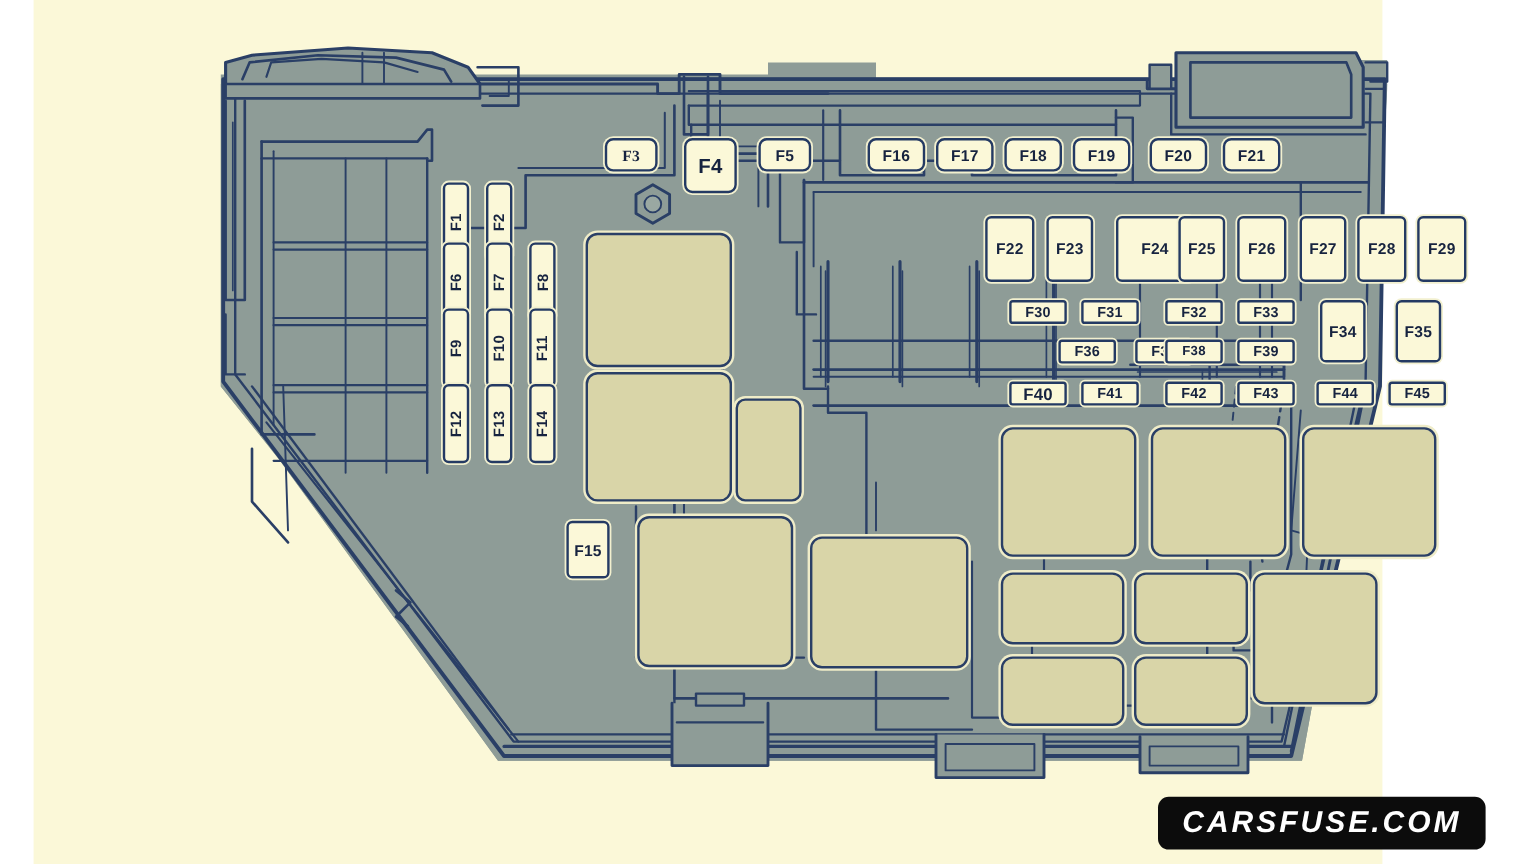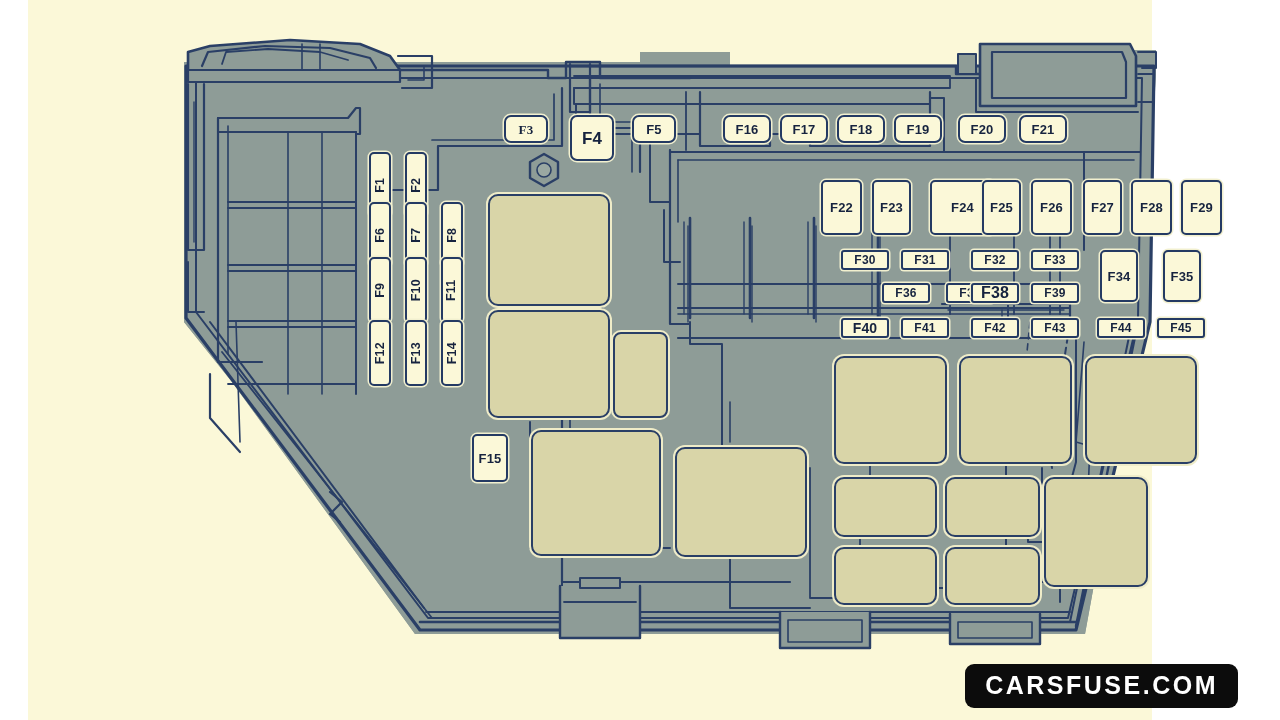--- a/index.html
+++ b/index.html
@@ -59,20 +59,21 @@
 
   
   #wm{
     position:absolute;right:42px;bottom:12px;
     background:#0c0c0c;
     border-radius:9px;
     padding:9px 20px 10px 20px;
     color:#ffffff;
     font-size:25px;
     font-weight:bold;
+    font-style:italic;
     letter-spacing:2.5px;
     font-family:"Liberation Sans",sans-serif;
     line-height:1;
   }
 </style>
 </head>
 <body>
 
 <div id="stage">
 
@@ -328,21 +329,21 @@
         </div>
         <div class="fuse slim" style="left: 861px; top: 228px; width: 48px; height: 20px; font-size: 12px;">
           <span class="lbl">F33</span>
         </div>
         <div class="fuse slim" style="left: 671px; top: 261px; width: 48px; height: 20px; font-size: 12px; margin-left: 41px;">
           <span class="lbl">F36</span>
         </div>
         <div class="fuse slim" style="left: 731px; top: 261px; width: 48px; height: 20px; font-size: 12px; margin-left: 45px;">
           <span class="lbl">F37</span>
         </div>
-        <div class="fuse slim" style="left: 801px; top: 261px; width: 48px; height: 20px; font-size: 16px;">
+        <div class="fuse slim" style="left: 801px; top: 261px; width: 48px; height: 20px; font-size: 11px;">
           <span class="lbl">F38</span>
         </div>
         <div class="fuse slim" style="left: 861px; top: 261px; width: 48px; height: 20px; font-size: 12px;">
           <span class="lbl">F39</span>
         </div>
         <div class="fuse slim" style="left: 671px; top: 296px; width: 48px; height: 20px; font-size: 14px;">
           <span class="lbl">F40</span>
         </div>
         <div class="fuse slim" style="left: 731px; top: 296px; width: 48px; height: 20px; font-size: 12px;">
           <span class="lbl">F41</span>

